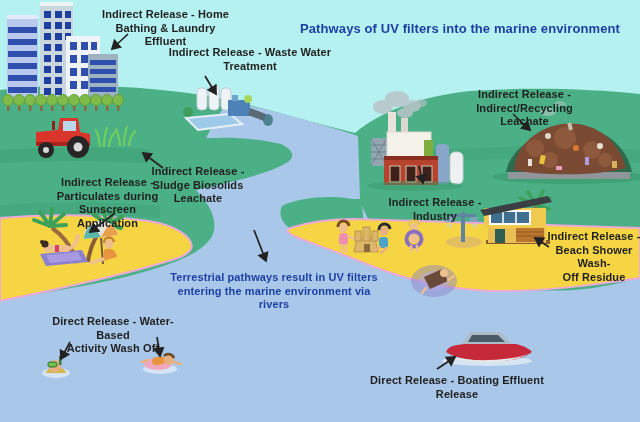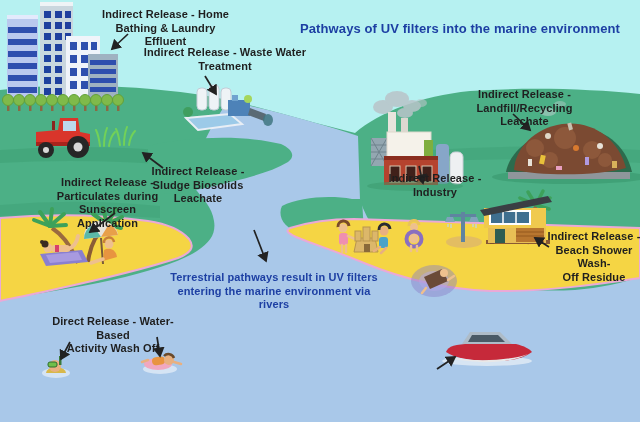--- a/index.html
+++ b/index.html
@@ -352,31 +352,32 @@
     <line x1="70" y1="342" x2="61" y2="359"></line>
     <line x1="157" y1="337" x2="160" y2="356"></line>
     <line x1="437" y1="369" x2="455" y2="357"></line>
   </g>
 </svg>
 
   <div id="title">Pathways of UV filters into the marine environment</div>
 
   <div class="callout" style="left:98px;top:8px;width:135px">Indirect Release - Home
 Bathing &amp; Laundry Effluent</div>
-  <div class="callout" style="left:140px;top:46px;width:170px">Indirect Release - Waste Water
+  <div class="callout" style="left:165px;top:46px;width:170px">Indirect Release - Waste Water
 Treatment</div>
-  <div class="callout" style="left:437px;top:88px;width:175px">Indirect Release - Landfill/Recycling
+  <div class="callout" style="left:437px;top:88px;width:175px">Indirect Release - Indirect/Recycling
 Leachate</div>
   <div class="callout" style="left:148px;top:165px;width:100px">Indirect Release -
 Sludge Biosolids
 Leachate</div>
   <div class="callout" style="left:50px;top:176px;width:115px">Indirect Release -
 Particulates during
 Sunscreen Application</div>
-  <div class="callout" style="left:370px;top:172px;width:130px">Indirect Release - Industry</div>
+  <div class="callout" style="left:370px;top:196px;width:130px">Indirect Release - Industry</div>
   <div class="callout" style="left:546px;top:230px;width:96px">Indirect Release -
 Beach Shower Wash-
 Off Residue</div>
   <div class="callout navy" style="left:170px;top:271px;width:208px">Terrestrial pathways result in UV filters
 entering the marine environment via rivers</div>
   <div class="callout" style="left:45px;top:315px;width:136px">Direct Release - Water-Based
 Activity Wash Off</div>
+  <div class="callout" style="left:368px;top:374px;width:178px">Direct Release - Boating Effluent Release</div>
 </div>
 
 </body></html>

